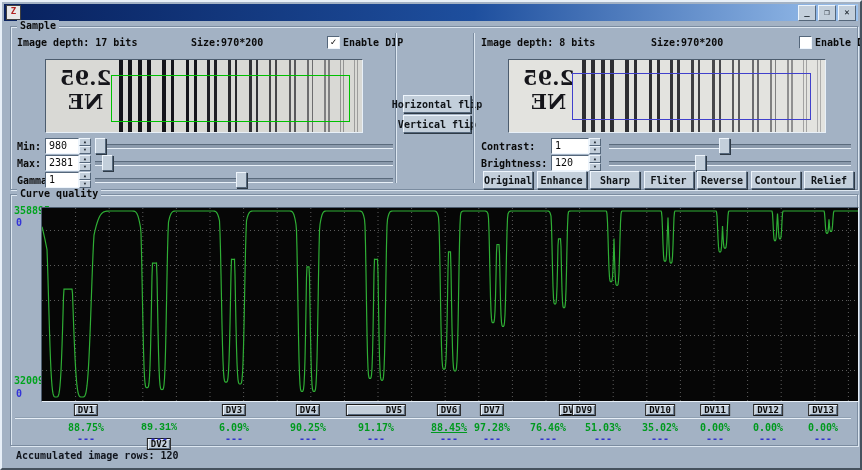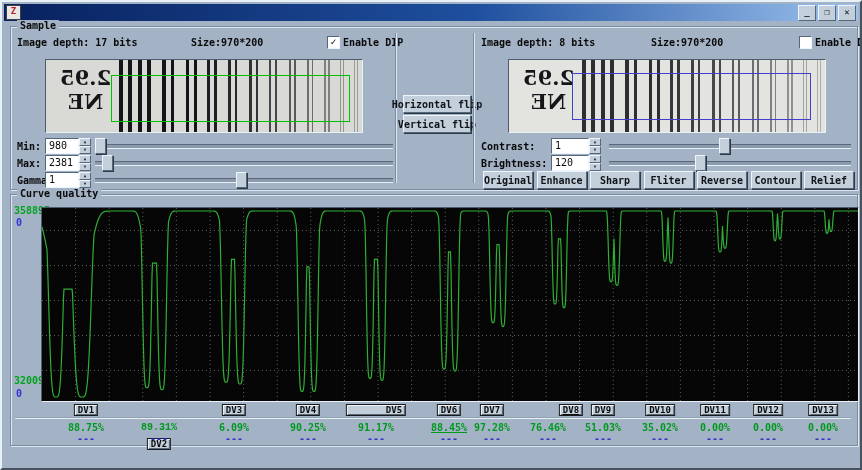--- a/index.html
+++ b/index.html
@@ -282,21 +282,21 @@
 
     <div class="abs" id="dv-row" style="left:30px;top:209px;width:816px;height:12px;">
         <div class="dv-chip" style="left: 45px;">DV1</div>
         <div class="dv-chip" style="left: 118px; margin-top: 34px;">DV2</div>
         <div class="dv-chip" style="left: 193px;">DV3</div>
         <div class="dv-chip" style="left: 267px;">DV4</div>
         <div class="dv-chip" style="left: 335px; padding-left: 39px;">DV5</div>
         <div class="dv-chip" style="left: 408px;">DV6</div>
         <div class="dv-chip" style="left: 451px;">DV7</div>
         <div class="dv-chip" style="left: 530px; text-decoration: underline;">DV8</div>
-        <div class="dv-chip" style="left: 562px;">DV9</div>
+        <div class="dv-chip" style="left: 543px;">DV9</div>
         <div class="dv-chip" style="left: 619px;">DV10</div>
         <div class="dv-chip" style="left: 674px;">DV11</div>
         <div class="dv-chip" style="left: 727px;">DV12</div>
         <div class="dv-chip" style="left: 782px;">DV13</div>
       </div>
     <div class="abs" id="pct-row" style="left:30px;top:227px;width:816px;height:12px;">
         <div class="pct" style="left: 45px;">88.75%</div>
         <div class="pct" style="left: 118px; font-family: Liberation Mono, monospace;">89.31%</div>
         <div class="pct" style="left: 193px;">6.09%</div>
         <div class="pct" style="left: 267px;">90.25%</div>
@@ -320,14 +320,15 @@
         <div class="dash" style="left: 451px;">---</div>
         <div class="dash" style="left: 507px;">---</div>
         <div class="dash" style="left: 562px;">---</div>
         <div class="dash" style="left: 619px;">---</div>
         <div class="dash" style="left: 674px;">---</div>
         <div class="dash" style="left: 727px;">---</div>
         <div class="dash" style="left: 782px;">---</div>
       </div>
   </div>
 
+  <div class="abs" id="footer-text" style="left:14px;top:448px;">Accumulated image rows: 120</div>
 
 </div>
 
 </body></html>

